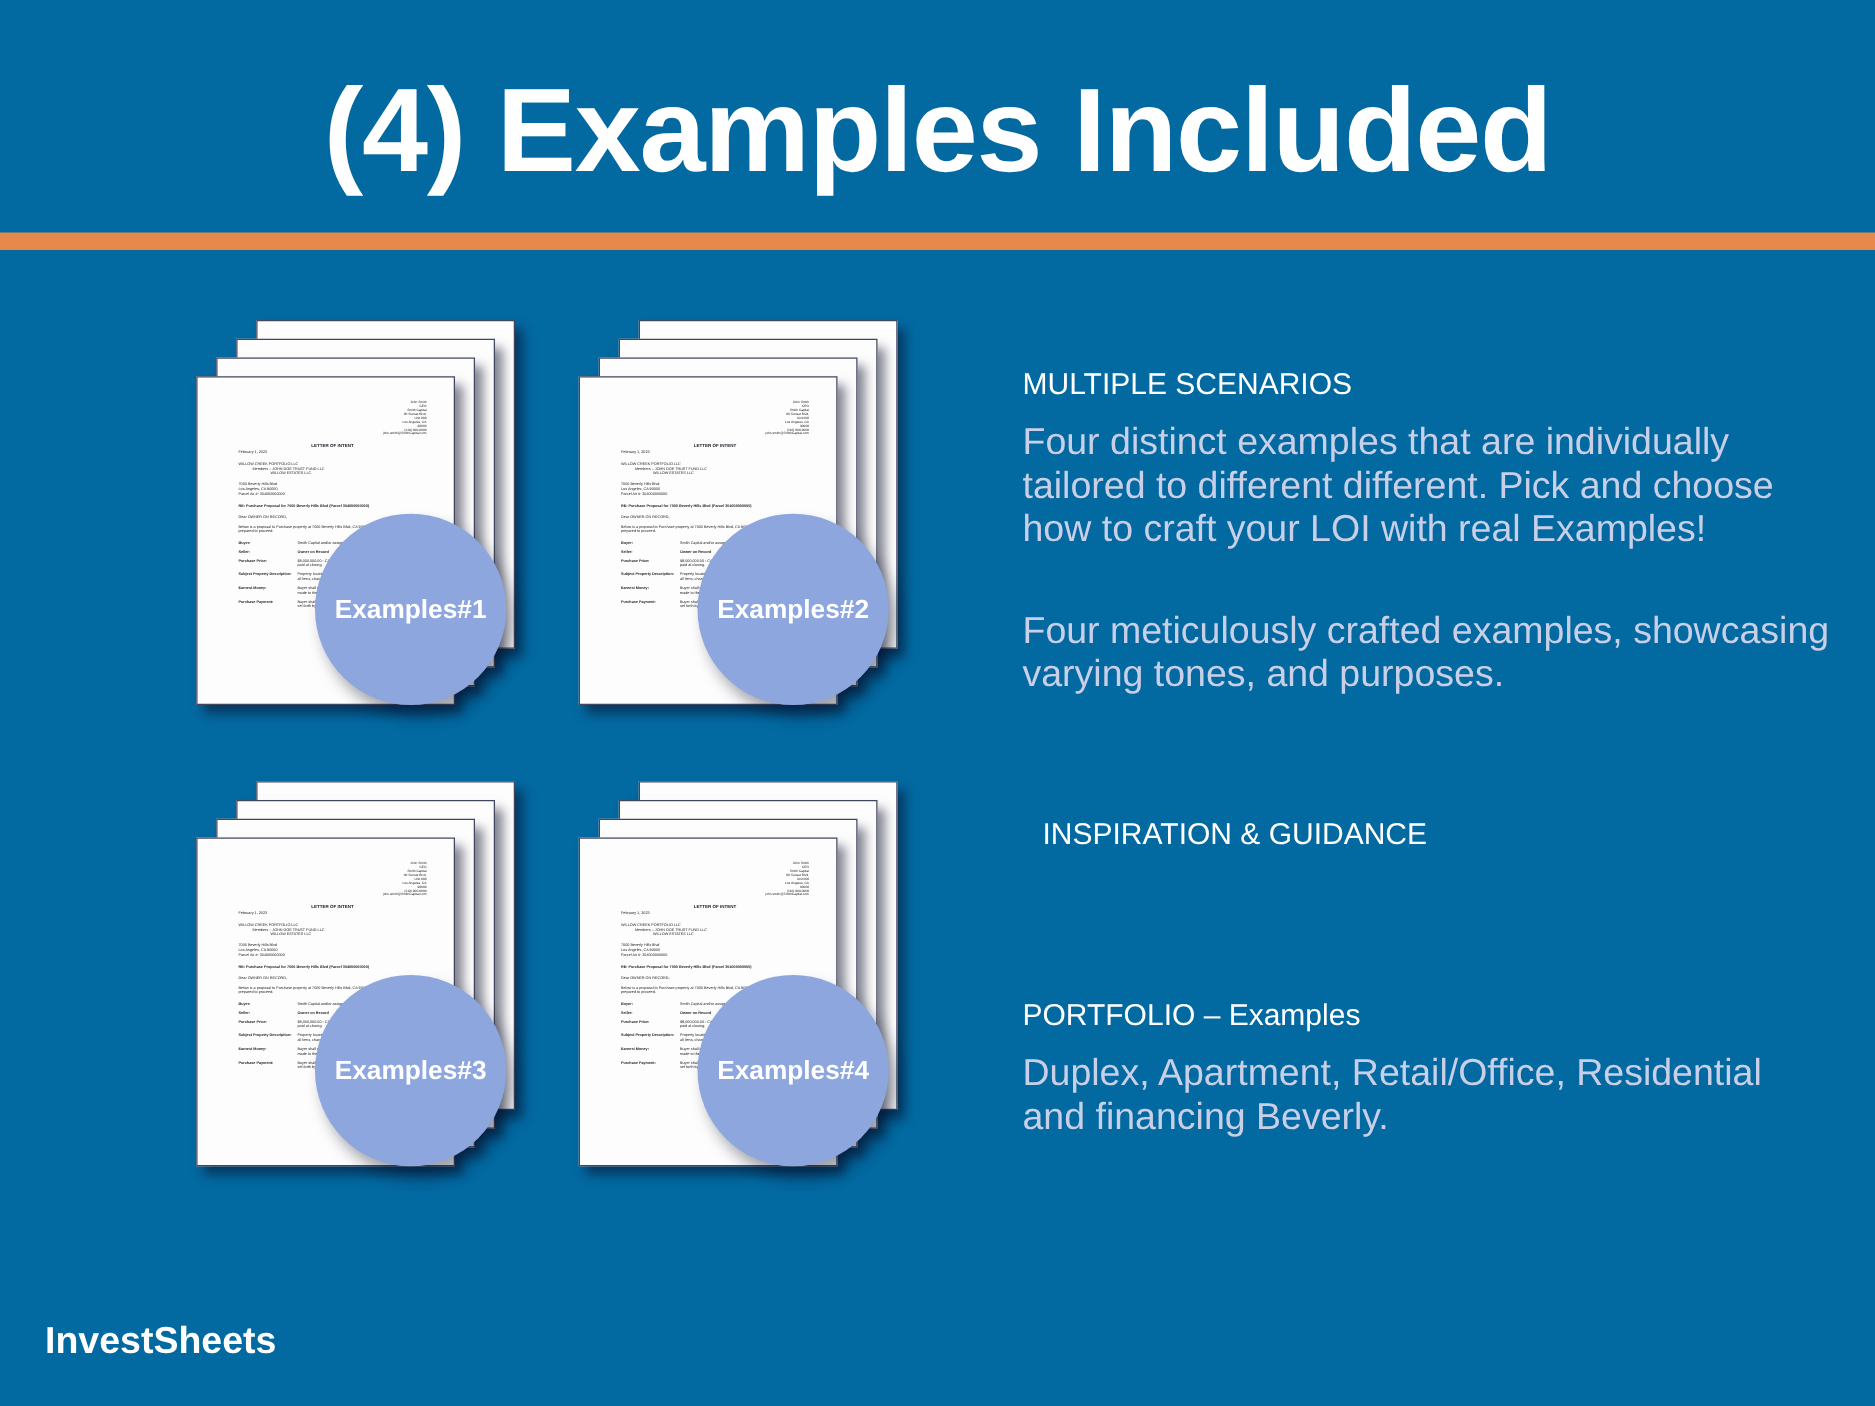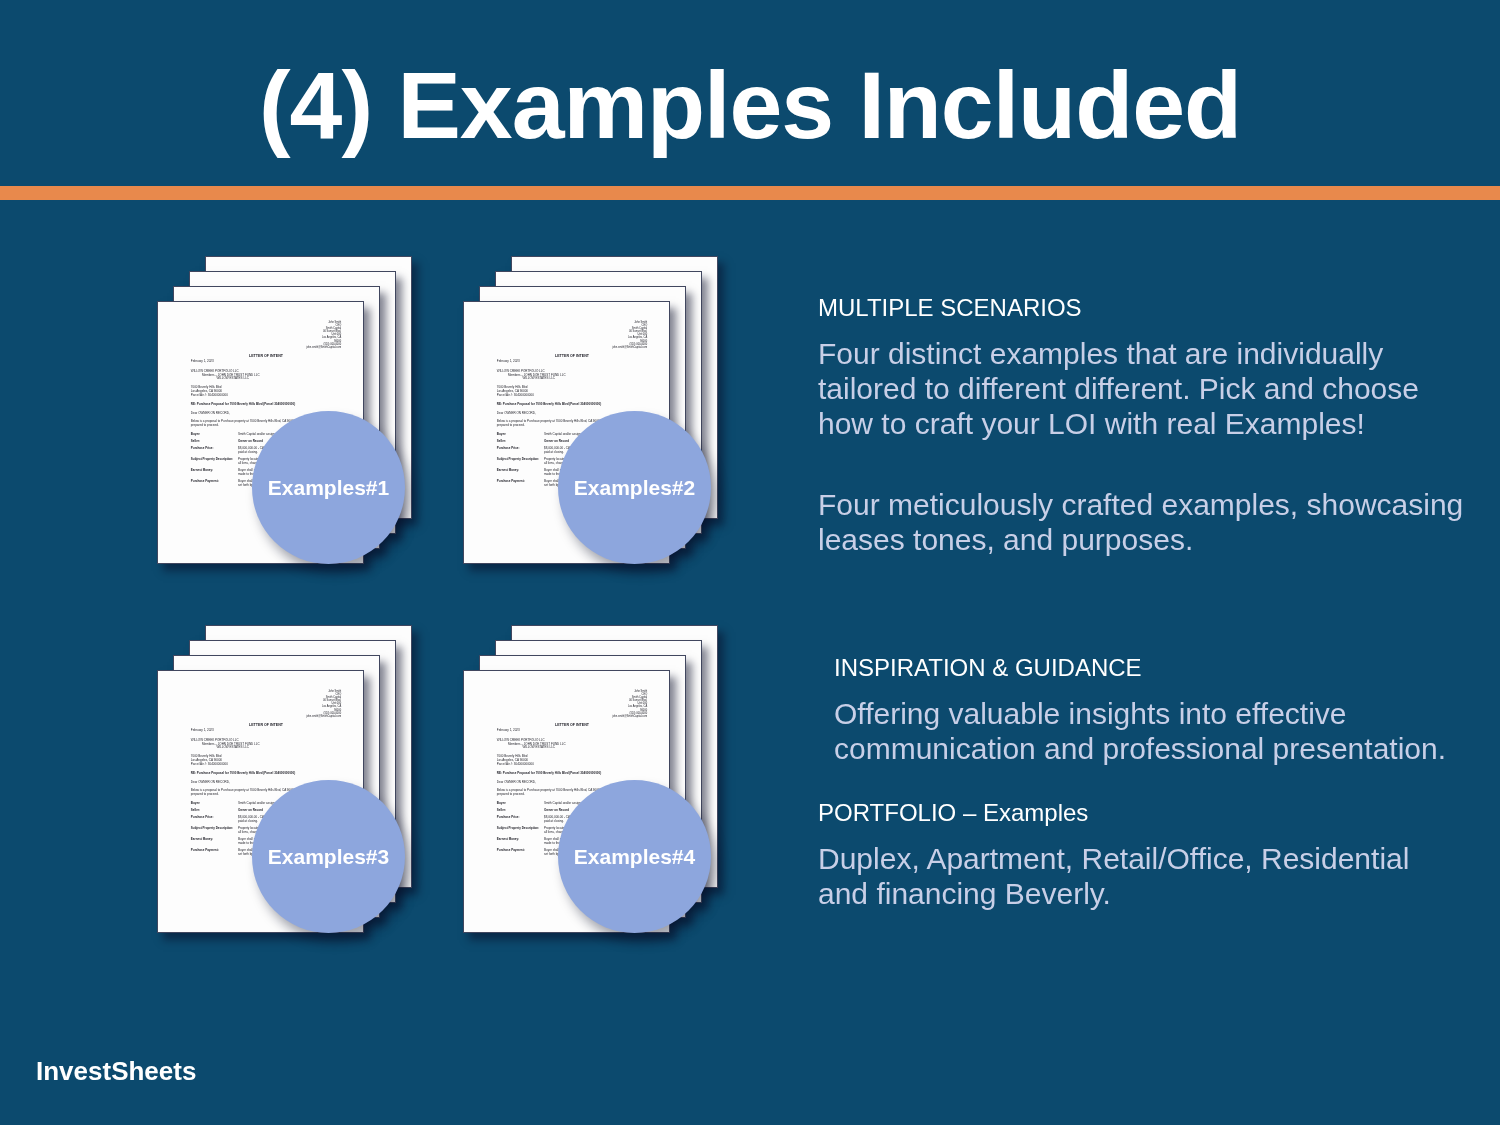--- a/index.html
+++ b/index.html
@@ -1,20 +1,20 @@
 <!DOCTYPE html>
 <html><head>
 <meta charset="utf-8">
 <style>
   html,body{margin:0;padding:0;}
   body{font-family:"Liberation Sans", sans-serif;}
   .slide{
     position:relative;
     width:1500px;height:1125px;
-    background:#0c4a6e;
+    background:#0369a1;
     overflow:hidden;
   }
   
   .slide-title{
     position:absolute;
     left:0;top:48px;width:100%;
     text-align:center;
     color:#FFFFFF;
     font-size:95px;
     font-weight:bold;
@@ -99,21 +99,21 @@
   .sec-body{
     color:#C8CFE7;
     font-size:30px;
     line-height:35px;
   }
   
   .brand{
     position:absolute;
     left:36px;top:1056px;
     color:#FFFFFF;
-    font-size:26px;
+    font-size:30px;
     font-weight:bold;
   }
 </style>
 </head>
 <body>
 
 <div class="slide">
 
   <div class="slide-title">(4) Examples Included</div>
   <div class="divider"></div>
@@ -379,25 +379,24 @@
       <div>#4</div>
     </div>
   </div>
     </div>
 
   <div class="sec sec-0">
     <div class="sec-heading">MULTIPLE SCENARIOS</div>
     <div class="sec-body">Four distinct examples that are individually tailored to different different. Pick and choose how to craft your LOI with real Examples!</div>
   </div>
   <div class="sec sec-1">
-    <div class="sec-body">Four meticulously crafted examples, showcasing leases tones, and purposes.</div>
+    <div class="sec-body">Four meticulously crafted examples, showcasing varying tones, and purposes.</div>
   </div>
   <div class="sec sec-2">
     <div class="sec-heading">INSPIRATION &amp; GUIDANCE</div>
-    <div class="sec-body">Offering valuable insights into effective communication and professional presentation.</div>
   </div>
   <div class="sec sec-3">
     <div class="sec-heading">PORTFOLIO – Examples</div>
     <div class="sec-body">Duplex, Apartment, Retail/Office, Residential and financing Beverly.</div>
   </div>
 
   <div class="brand">InvestSheets</div>
 </div>
 
 </body></html>

